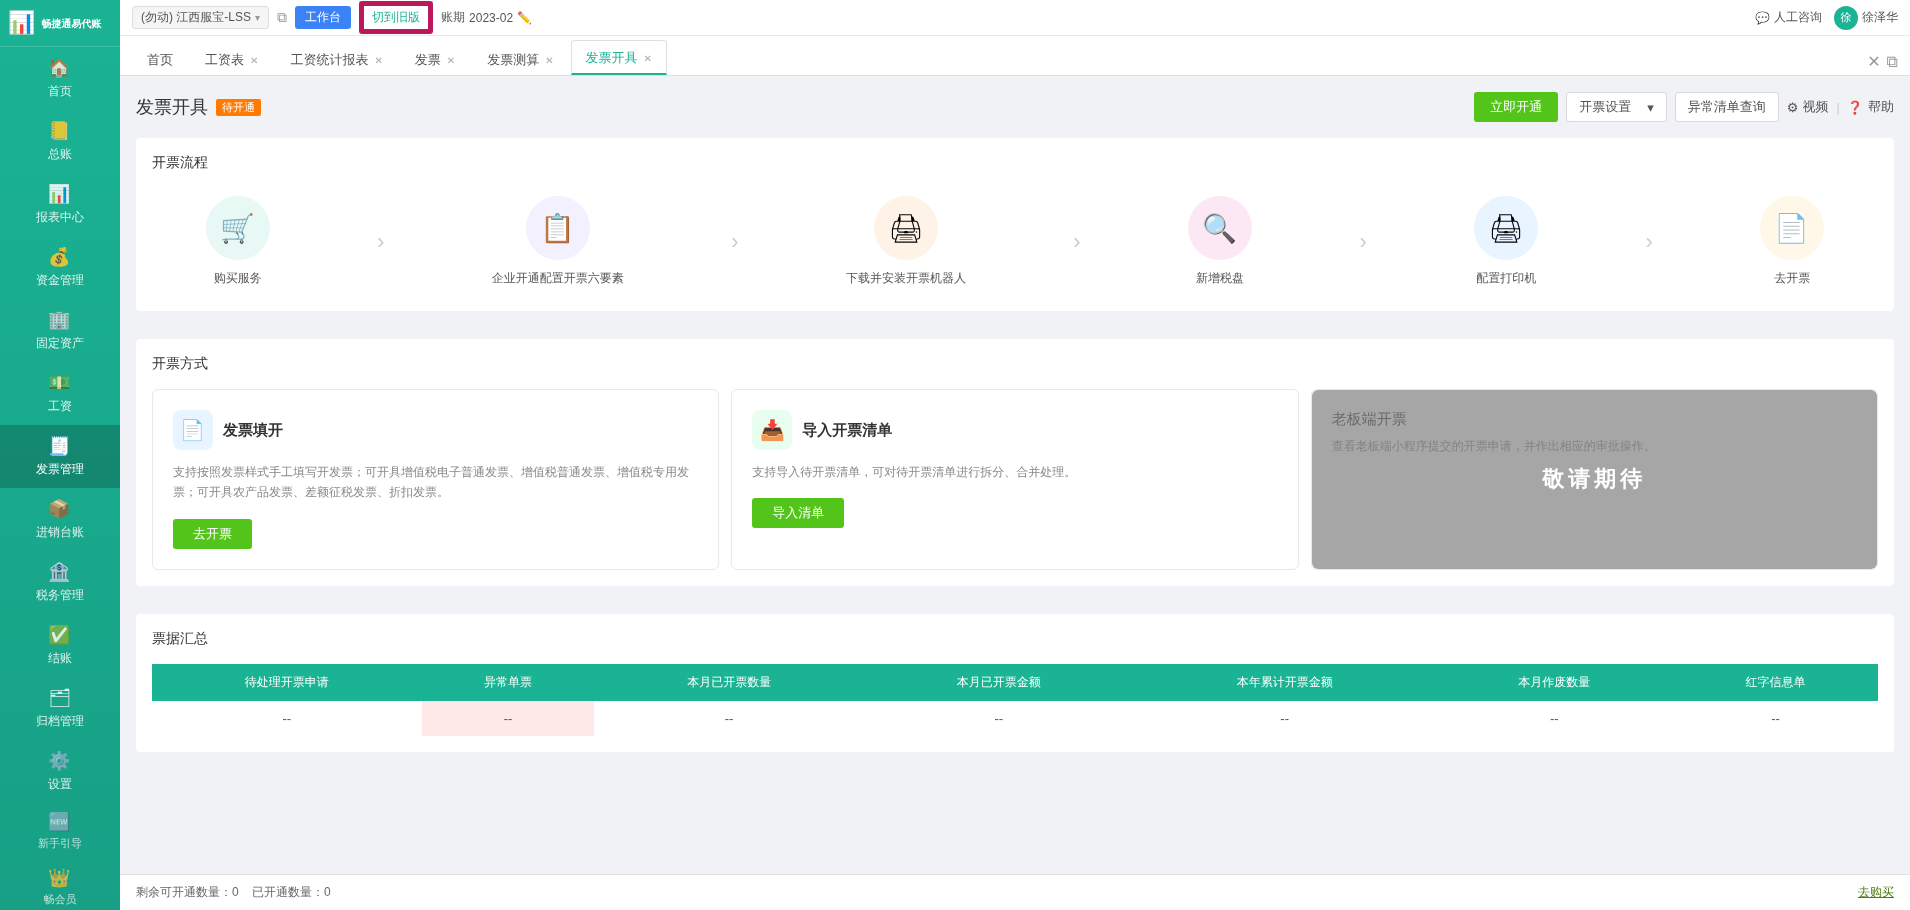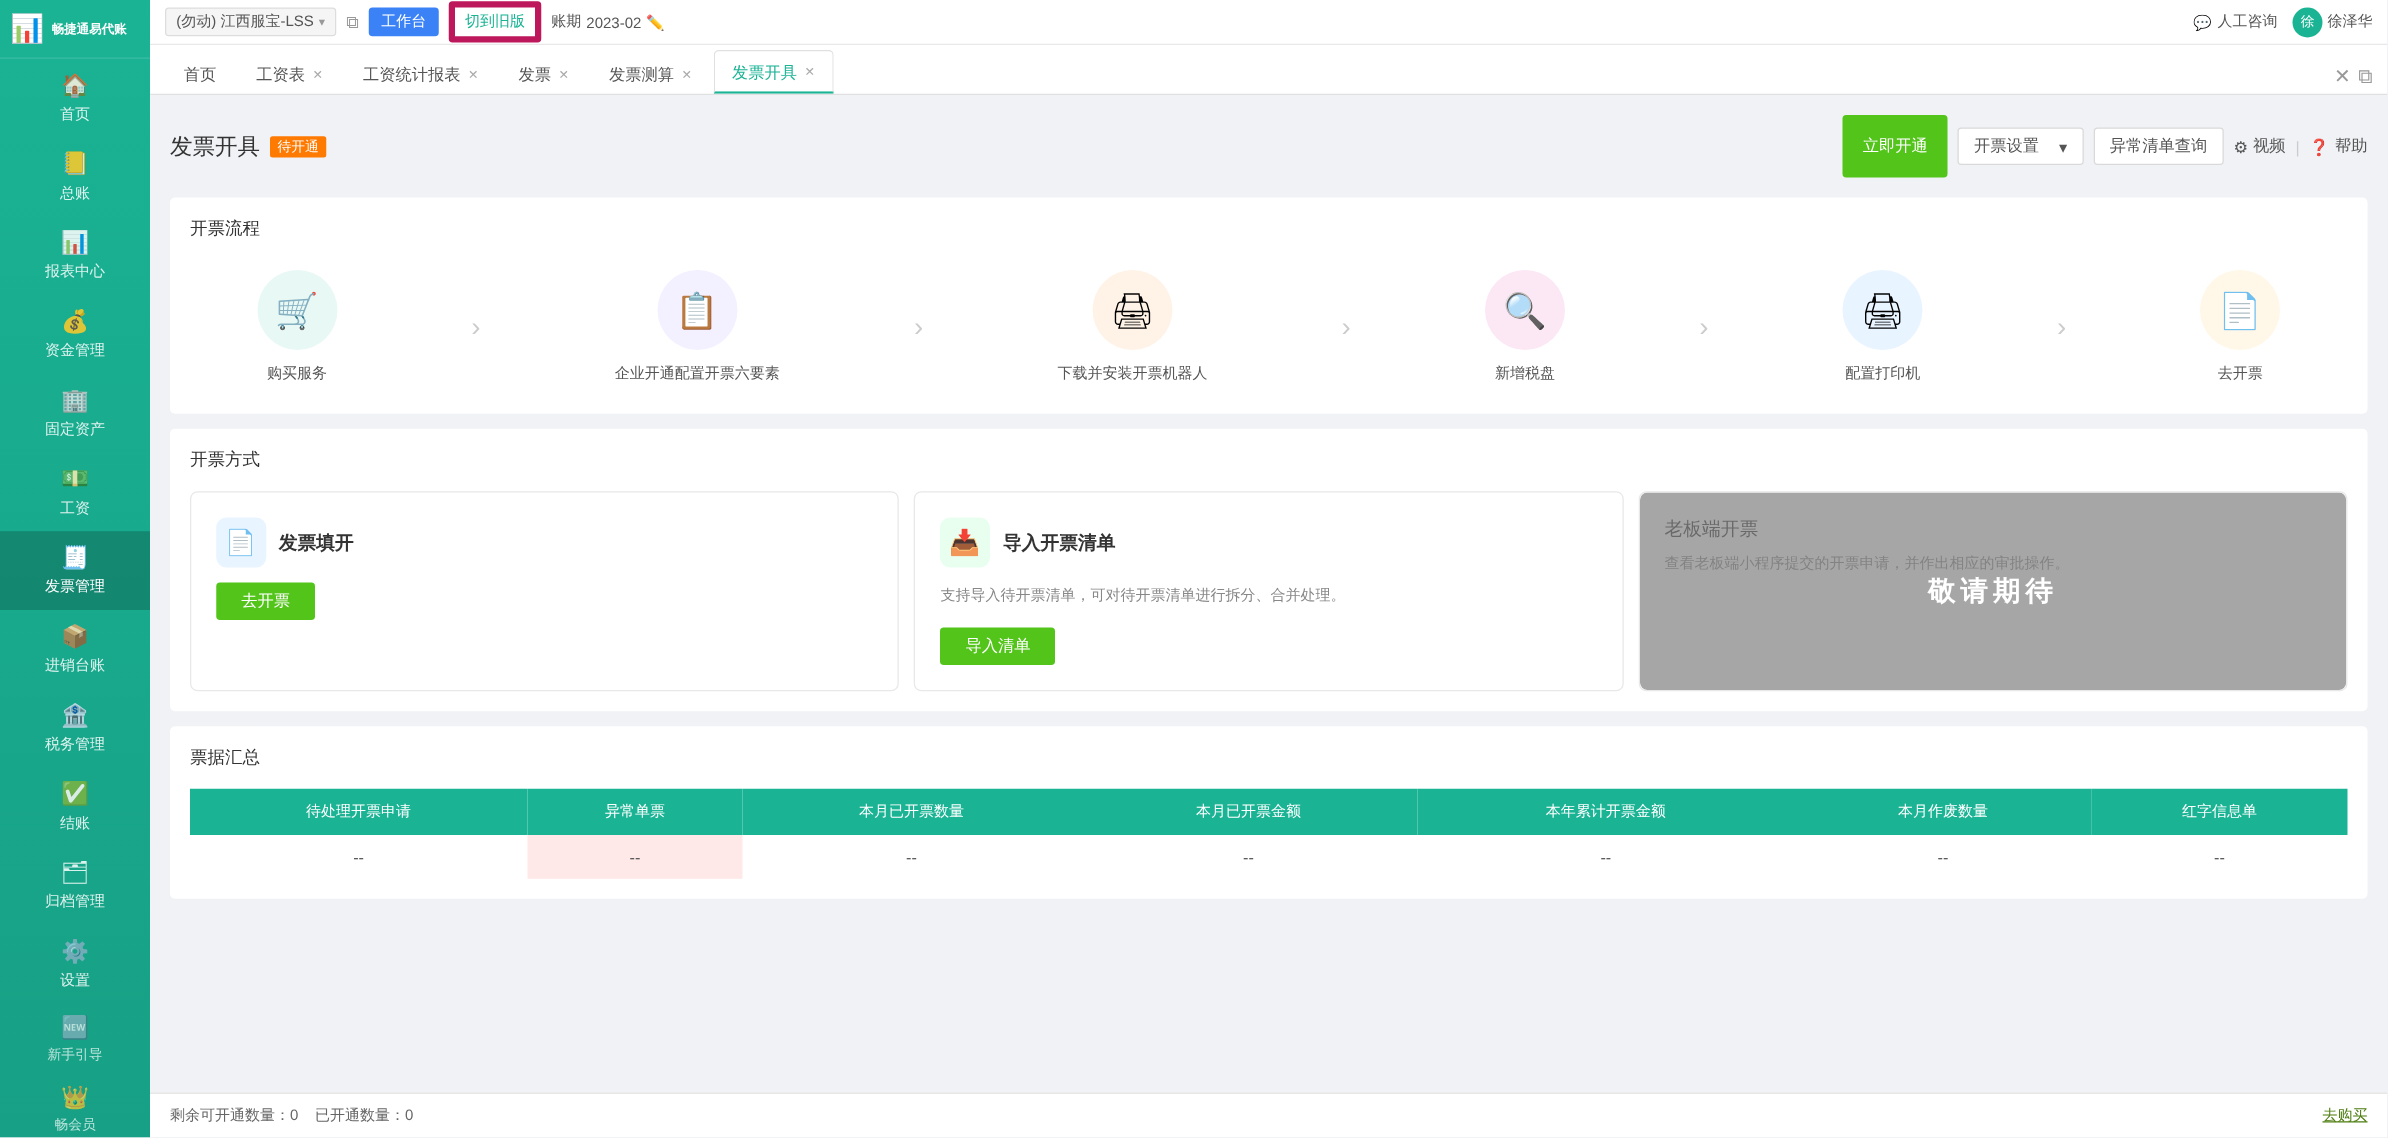--- a/index.html
+++ b/index.html
@@ -42,26 +42,26 @@
 
     
     .content { flex: 1; overflow-y: auto; background: #f0f2f5; padding: 16px; }
 
     
     .page-header { display: flex; align-items: center; justify-content: space-between; margin-bottom: 16px; }
     .page-title { display: flex; align-items: center; gap: 8px; }
     .page-title h1 { font-size: 18px; color: #333; font-weight: 500; }
     .status-badge { background: #ff7a00; color: #fff; font-size: 11px; padding: 1px 6px; border-radius: 2px; }
     .page-actions { display: flex; align-items: center; gap: 8px; }
-    .btn-primary { background: #52c41a; color: #fff; border: none; border-radius: 3px; padding: 16px 16px; font-size: 13px; cursor: pointer; font-weight: 500; }
+    .btn-primary { background: #52c41a; color: #fff; border: none; border-radius: 3px; padding: 6px 16px; font-size: 13px; cursor: pointer; font-weight: 500; }
     .btn-default { background: #fff; color: #555; border: 1px solid #d9d9d9; border-radius: 3px; padding: 5px 12px; font-size: 13px; cursor: pointer; display: flex; align-items: center; gap: 16px; }
     .btn-link { color: #555; font-size: 13px; cursor: pointer; display: flex; align-items: center; gap: 4px; }
 
     
-    .section { background: #fff; border-radius: 4px; padding: 16px; margin-bottom: 12px; }
+    .section { background: #fff; border-radius: 4px; padding: 16px; margin-bottom: 28px; }
     .section-title { font-size: 14px; color: #333; font-weight: 500; margin-bottom: 16px; }
 
     
     .steps-flow { display: flex; align-items: center; justify-content: space-around; padding: 8px 0; }
     .step-item { display: flex; flex-direction: column; align-items: center; gap: 10px; }
     .step-icon-wrap { width: 64px; height: 64px; border-radius: 50%; display: flex; align-items: center; justify-content: center; font-size: 28px; }
     .step-label { font-size: 12px; color: #555; text-align: center; }
     .step-arrow { color: #ccc; font-size: 18px; display: flex; align-items: center; }
 
     
@@ -296,20 +296,21 @@
     </div>
 
     <div class="section">
       <div class="section-title">开票方式</div>
       <div class="method-cards" id="method-cards-container">
           <div class="method-card">
       <div class="method-card-header">
         <div class="method-card-icon" style="background:#e8f4ff">📄</div>
         <span class="method-card-title">发票填开</span>
       </div>
+      <div class="method-card-desc">支持按照发票样式手工填写开发票；可开具增值税电子普通发票、增值税普通发票、增值税专用发票；可开具农产品发票、差额征税发票、折扣发票。</div>
       <button class="method-card-btn">去开票</button>
     </div>
           <div class="method-card">
       <div class="method-card-header">
         <div class="method-card-icon" style="background:#e8fff0">📥</div>
         <span class="method-card-title">导入开票清单</span>
       </div>
       <div class="method-card-desc">支持导入待开票清单，可对待开票清单进行拆分、合并处理。</div>
       <button class="method-card-btn">导入清单</button>
     </div>

